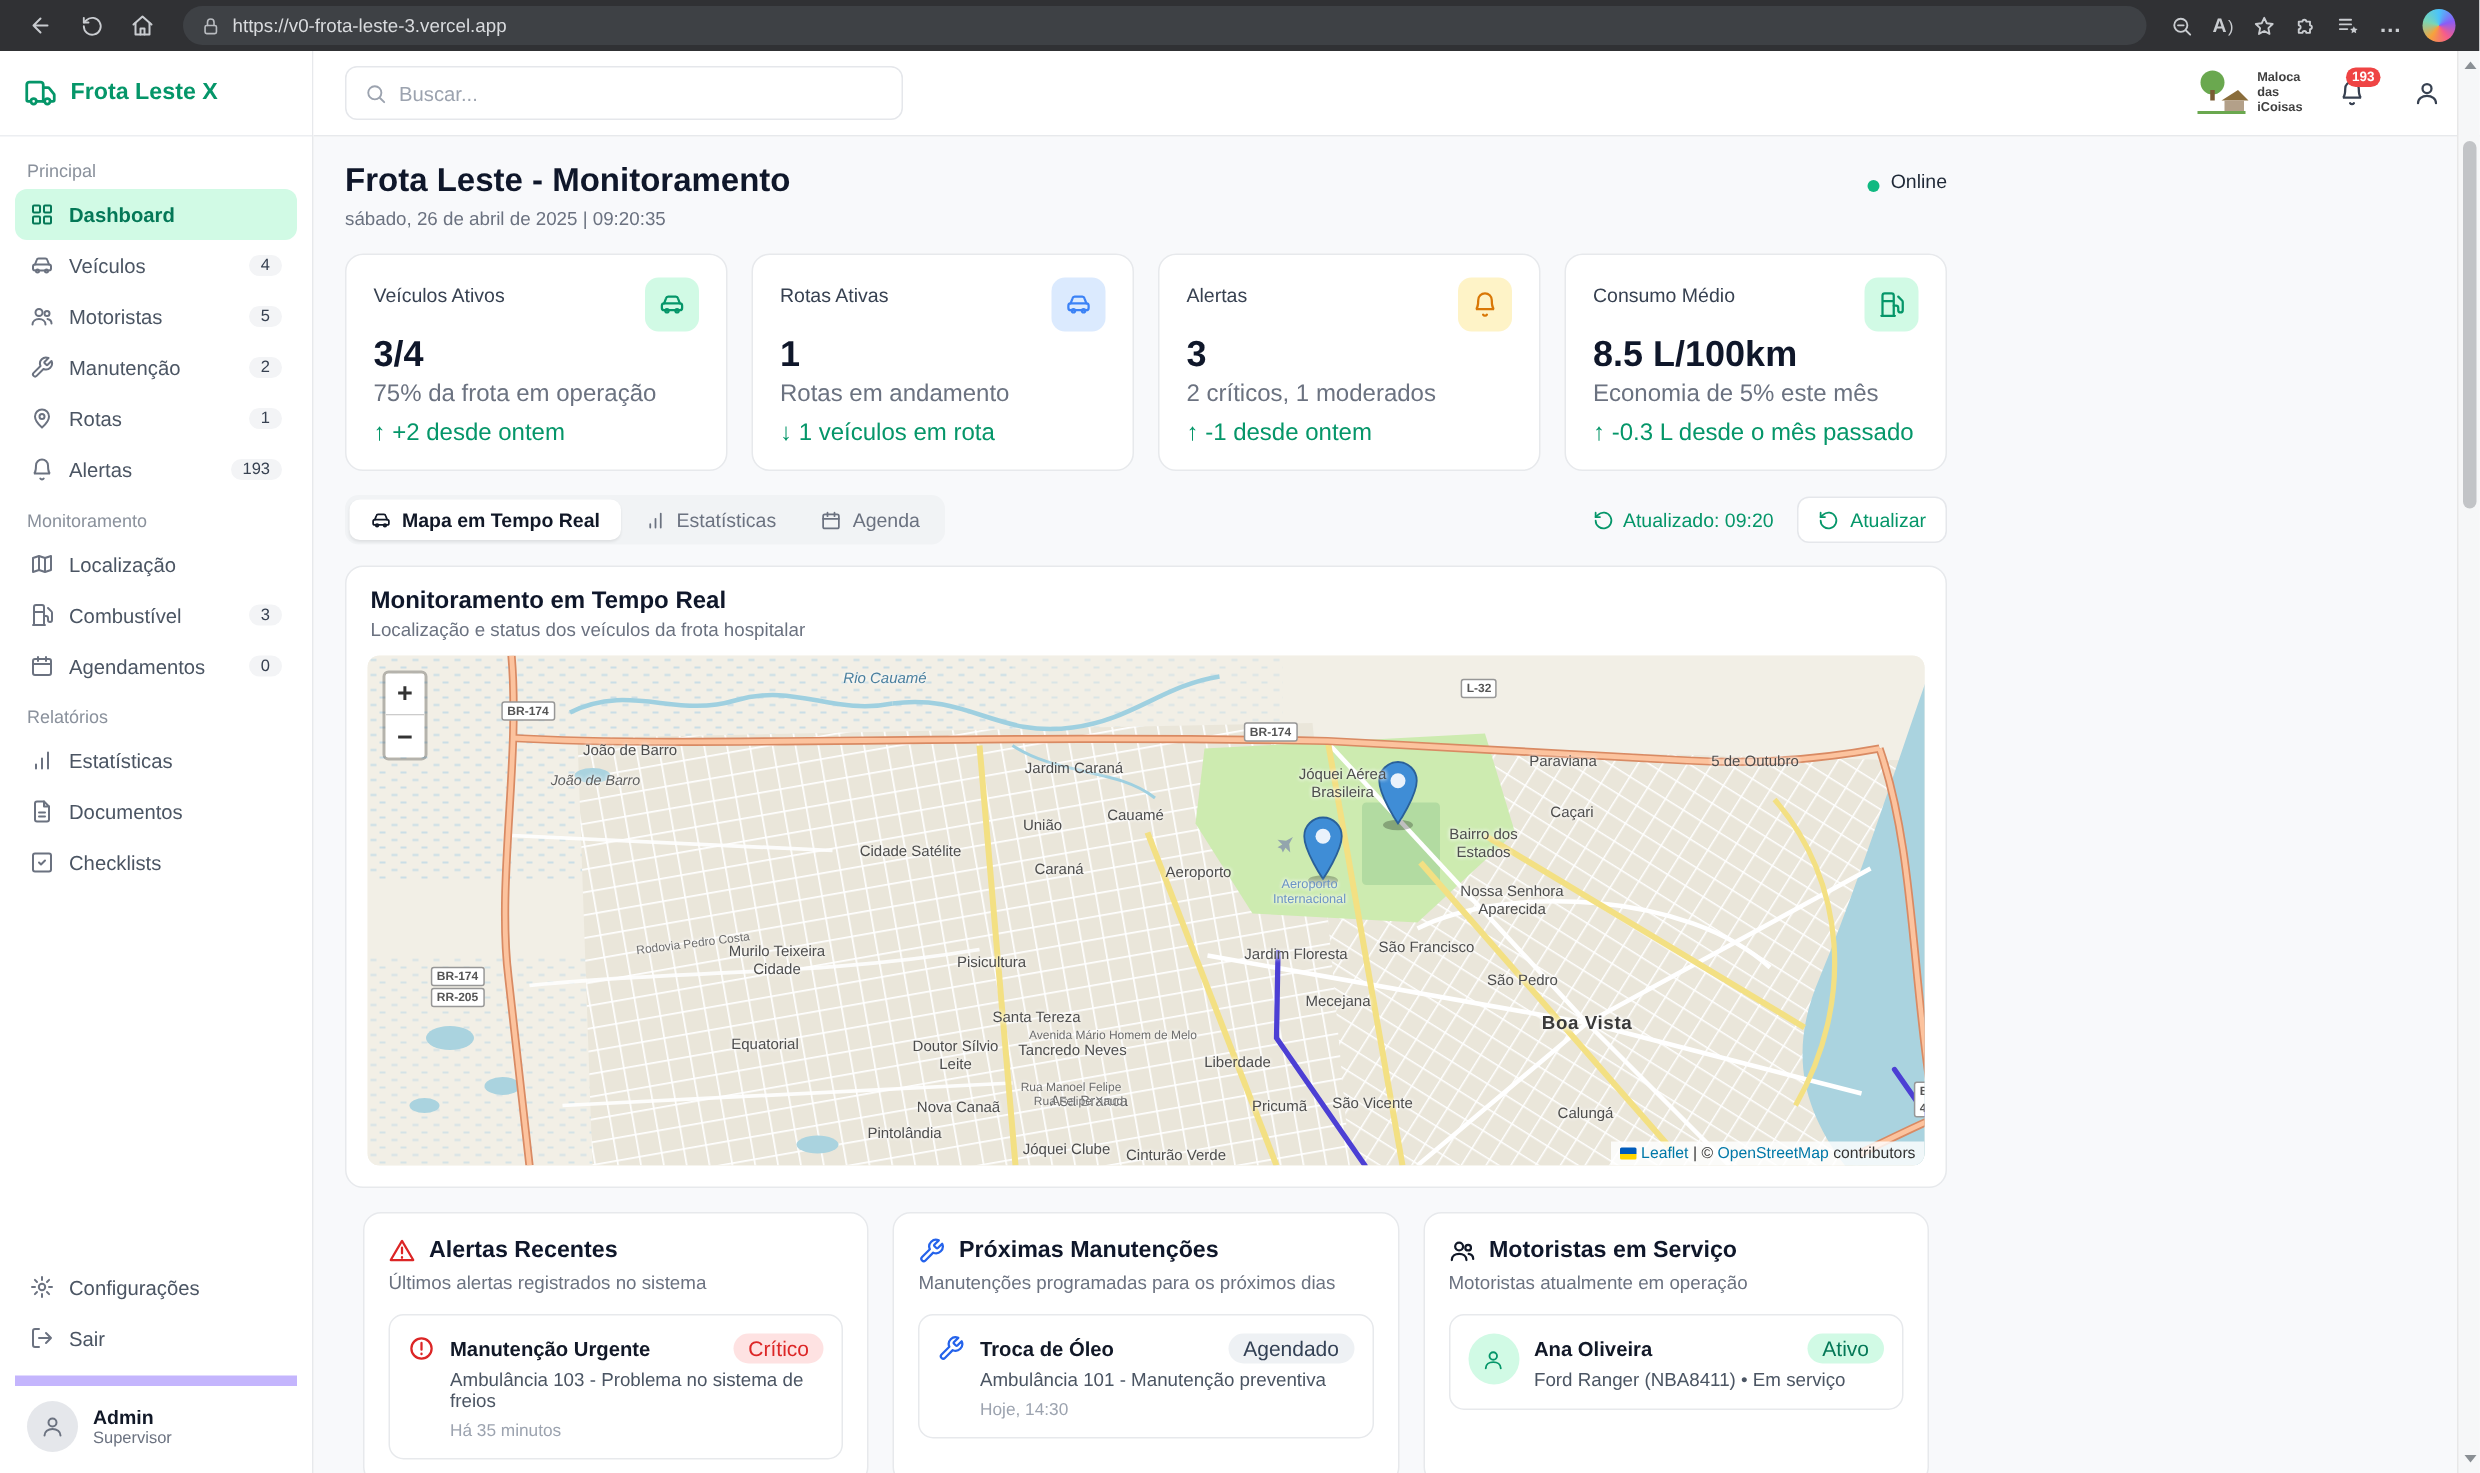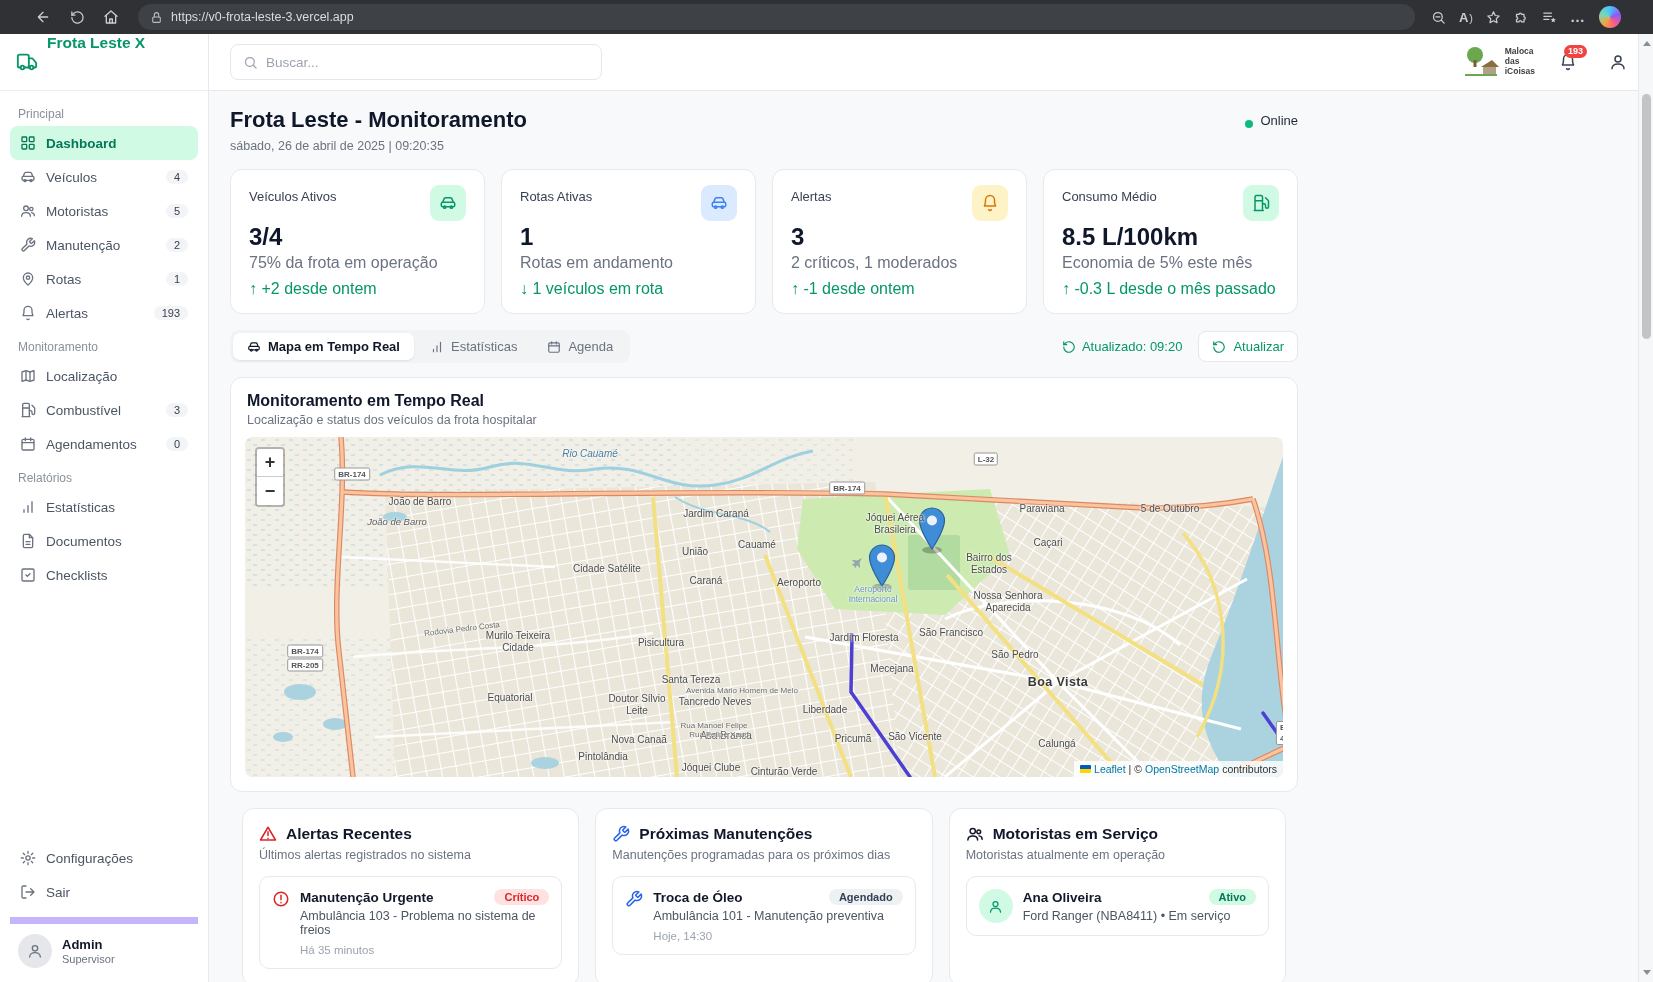--- a/index.html
+++ b/index.html
@@ -4,36 +4,36 @@
 <style>
   *{box-sizing:border-box;margin:0;padding:0}
   html,body{width:1653px;height:982px;overflow:hidden}
   body{font-family:"Liberation Sans",sans-serif;background:#f8f9fb;color:#111827;position:relative}
   svg{display:block}
   .ic{display:inline-flex;align-items:center;justify-content:center;flex:none}
   .ic svg{width:1em;height:1em}
   button{font-family:inherit;background:none;border:0;cursor:pointer;color:inherit}
 
   
-  .chrome{height:34px;background:#303134;display:flex;align-items:center;gap:4px;padding:0 28px}
+  .chrome{height:34px;background:#303134;display:flex;align-items:center;gap:4px;padding:0 12px}
   .cbtn{color:#c9ccd0;width:30px;height:28px;display:flex;align-items:center;justify-content:center;font-size:15px;border-radius:6px}
   .urlbar{flex:1;height:26px;background:#3e4145;border-radius:13px;display:flex;align-items:center;gap:8px;padding:0 12px;margin:0 8px;min-width:0}
   .urltext{color:#d9dbde;font-size:12.5px;white-space:nowrap;overflow:hidden}
   .urlbar .ic{color:#b9bcc0;font-size:13px}
   .chrome-right{display:flex;align-items:center;gap:13px;padding:0 4px;color:#c9ccd0}
   .chrome-right .ic{font-size:15px}
   .ra::before{content:"A";font-weight:700;font-size:13px}
   .ra::after{content:")";font-size:11px;margin-left:1px}
   .dots::before{content:"…";font-weight:700;font-size:15px;letter-spacing:1px}
   .copilot{width:22px;height:22px;border-radius:50%;background:conic-gradient(#4bc3fa,#8a5cf6,#f65c8a,#f6a23c,#79d6b5,#4bc3fa)}
 
   
   .app{display:flex;height:948px}
   .sidebar{width:209px;background:#fff;border-right:1px solid #e7e9ec;display:flex;flex-direction:column}
-  .logo{height:57px;display:flex;gap:9px;padding:0 16px;border-bottom:1px solid #eceef1;color:#059669}
+  .logo{height:57px;display:flex;align-items:center;gap:9px;padding:0 16px;border-bottom:1px solid #eceef1;color:#059669}
   .logo .ic{font-size:22px}
   .logo-text{font-size:15.5px;font-weight:700}
   .nav{flex:1;display:flex;flex-direction:column;padding:6px 10px 10px;overflow:hidden}
   .nsec{font-size:12px;color:#8a919c;margin:10px 8px 5px}
   .nitem{display:flex;align-items:center;gap:10px;height:34px;padding:0 10px;border-radius:8px;color:#4b5563;font-size:13.5px;text-decoration:none;cursor:pointer}
   .nitem .ic{font-size:16px;color:#6b7280}
   .nitem.active{background:#d1fae5;color:#047857;font-weight:600}
   .nitem.active .ic{color:#047857}
   .nbadge{margin-left:auto;background:#f3f4f6;color:#374151;font-size:11px;padding:1px 8px;border-radius:999px}
   .nav-bottom{margin-top:auto}
@@ -117,21 +117,21 @@
   .ph{display:flex;align-items:center;gap:9px}
   .ph .ic{font-size:18px}
   .ph .red{color:#dc2626}.ph .blue{color:#2563eb}.ph .dark{color:#111827}
   .ptit{font-size:15.5px;font-weight:700;color:#0f172a}
   .psub{font-size:12.5px;color:#6b7280;margin:5px 0 14px}
   .pitem{border:1px solid #e7e9ec;border-radius:10px;padding:12px;display:flex;gap:10px;align-items:flex-start}
   .pitem .ic{font-size:18px;margin-top:1px}
   .pbody{flex:1;min-width:0}
   .prow{display:flex;align-items:center;gap:8px}
   .pititle{font-size:13.5px;font-weight:600;color:#111827;flex:1}
-  .badge{font-size:11px;font-weight:700;padding:2px 10px;border-radius:999px;white-space:nowrap}
+  .badge{font-size:14px;font-weight:400;padding:2px 10px;border-radius:999px;white-space:nowrap}
   .badge.crit{background:#fee2e2;color:#dc2626}
   .badge.sched{background:#eef1f4;color:#334155}
   .badge.active{background:#d1fae5;color:#047857}
   .pdesc{font-size:12.5px;color:#4b5563;margin-top:4px}
   .ptime{font-size:11.5px;color:#9ca3af;margin-top:7px}
   .pavatar{width:34px;height:34px;border-radius:50%;background:#d1fae5;color:#059669;display:flex;align-items:center;justify-content:center;font-size:15px;flex:none}
 
   
   .vscroll{position:absolute;right:0;top:34px;width:15px;height:948px;background:#f6f7f8;border-left:1px solid #e8e8e8;z-index:10}
   .varrow{position:absolute;left:0;width:15px;height:15px;display:flex;align-items:center;justify-content:center}

